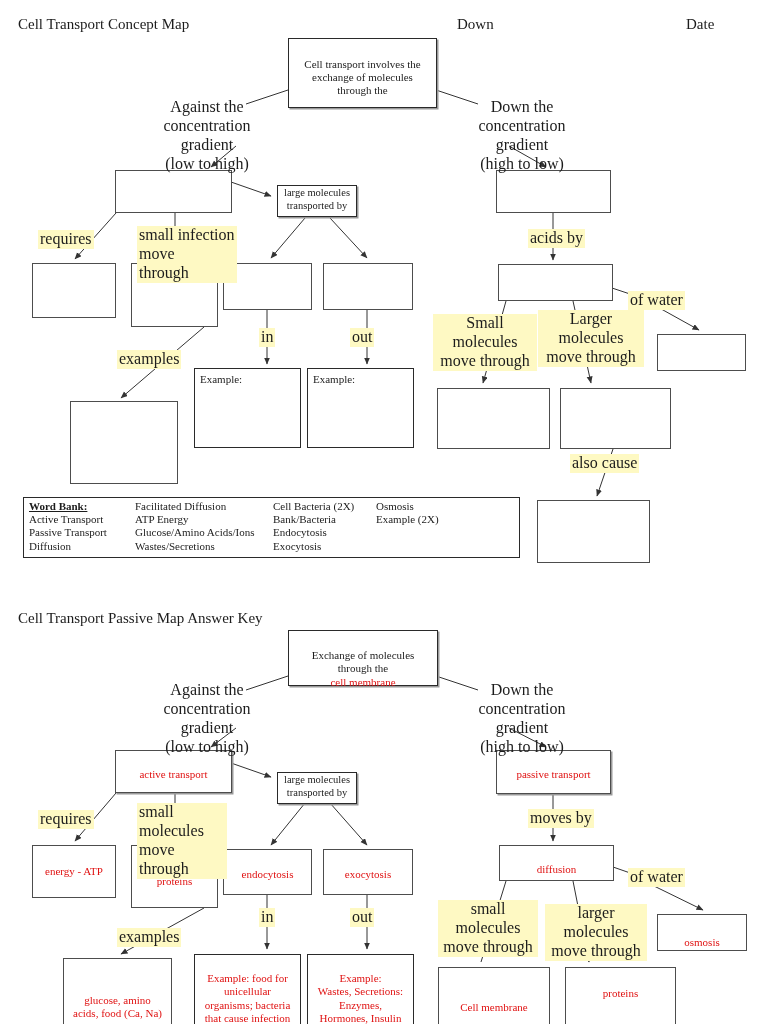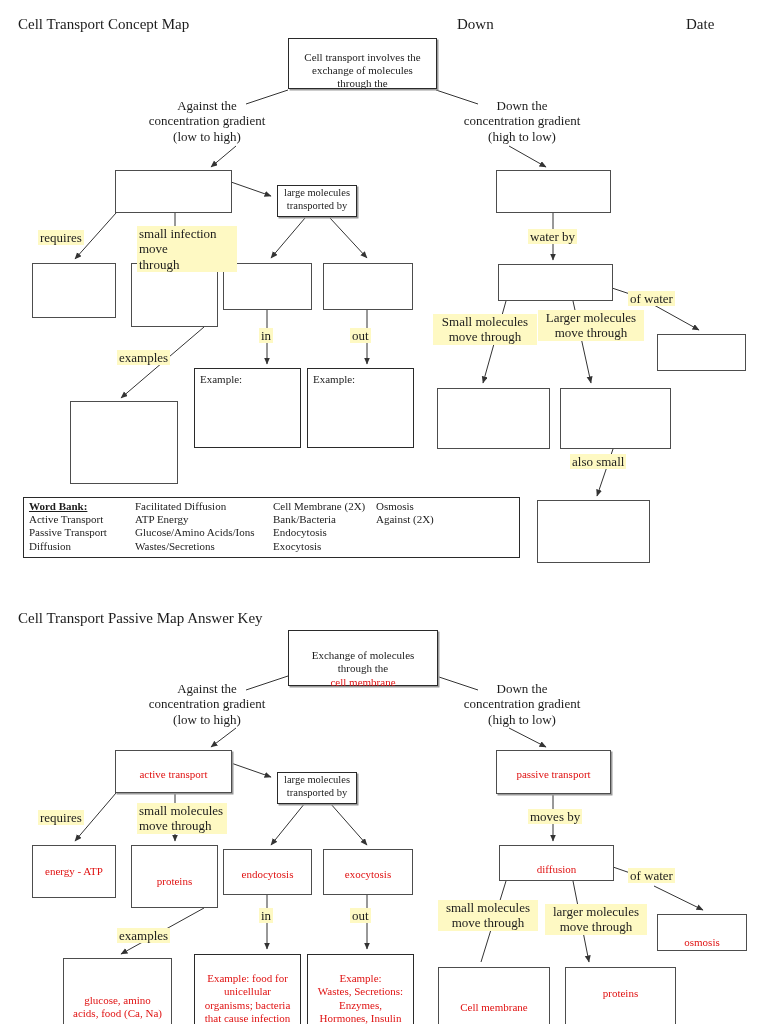--- a/index.html
+++ b/index.html
@@ -4,21 +4,21 @@
 <style>
   html,body{margin:0;padding:0;background:#fff;}
   .page{position:relative;width:768px;height:1024px;background:#ffffff;overflow:hidden;
         font-family:"Liberation Serif","DejaVu Serif",serif;color:#1c1c1c;}
   svg.wires{position:absolute;left:0;top:0;z-index:1;}
   .box{position:absolute;z-index:2;background:#fff;border:1px solid #4d4d4d;box-sizing:border-box;
        font-size:11px;line-height:1.2;white-space:pre-line;}
   .box.sh{box-shadow:1.5px 1.5px 0 #9a9a9a;}
   .box.dark{border-color:#2a2a2a;}
   .box.ctr{text-align:center;}
-  .lbl{position:absolute;z-index:3;font-size:13px;line-height:1.18;white-space:pre-line;}
+  .lbl{position:absolute;z-index:3;font-size:16px;line-height:1.18;white-space:pre-line;}
   .lbl.ctr{text-align:center;}
   .lbl.onln{background:#fef9c3;padding:0 2px;}
   .red{color:#e01212;margin-top:28px;}
   .hdr{position:absolute;z-index:3;font-weight:normal;font-size:15px;}
   .wb-col{position:absolute;z-index:3;font-size:11px;line-height:1.2;}
   .wb-col div{height:13.2px;}
   .wb-title{font-weight:bold;text-decoration:underline;}
 </style>
 </head>
 <body>
@@ -69,21 +69,21 @@
       <line x1="573" y1="881" x2="589" y2="962" marker-end="url(#ah)"></line>
       <line x1="613" y1="867" x2="636" y2="875"></line>
       <line x1="654" y1="886" x2="703" y2="910" marker-end="url(#ah)"></line>
     </g>
   </svg>
 
   <div class="hdr" style="left:18px;top:16px;">Cell Transport Concept Map</div>
   <div class="hdr" style="left:457px;top:16px;">Down</div>
   <div class="hdr" style="left:686px;top:16px;">Date</div>
 
-  <div class="box sh dark ctr" style="left:288px;top:38px;width:149px;height:51px;padding-top:12px;">Cell transport involves the
+  <div class="box sh dark ctr" style="left:288px;top:38px;width:149px;height:70px;padding-top:19px;">Cell transport involves the
 exchange of molecules
 through the</div>
 
   <div class="lbl ctr" style="left:147px;top:98px;width:120px;">Against the
 concentration gradient
 (low to high)</div>
   <div class="lbl ctr" style="left:462px;top:98px;width:120px;">Down the
 concentration gradient
 (high to low)</div>
 
@@ -102,58 +102,58 @@
 
   <div class="lbl onln" style="left:259px;top:328px;">in</div>
   <div class="lbl onln" style="left:350px;top:328px;">out</div>
   <div class="lbl onln" style="left:117px;top:350px;">examples</div>
 
   <div class="box" style="left:70px;top:401px;width:108px;height:83px;"></div>
   <div class="box dark" style="left:194px;top:368px;width:107px;height:80px;padding:4px 0 0 5px;">Example:</div>
   <div class="box dark" style="left:307px;top:368px;width:107px;height:80px;padding:4px 0 0 5px;">Example:</div>
 
   <div class="box" style="left:496px;top:170px;width:115px;height:43px;"></div>
-  <div class="lbl onln" style="left:528px;top:229px;">water by</div>
+  <div class="lbl onln" style="left:528px;top:229px;">acids by</div>
   <div class="box" style="left:498px;top:264px;width:115px;height:37px;"></div>
 
   <div class="lbl ctr onln" style="left:433px;top:314px;width:100px;">Small molecules
 move through</div>
   <div class="lbl ctr onln" style="left:538px;top:310px;width:102px;">Larger molecules
 move through</div>
   <div class="lbl onln" style="left:628px;top:291px;">of water</div>
 
   <div class="box" style="left:657px;top:334px;width:89px;height:37px;"></div>
   <div class="box" style="left:437px;top:388px;width:113px;height:61px;"></div>
   <div class="box" style="left:560px;top:388px;width:111px;height:61px;"></div>
 
-  <div class="lbl onln" style="left:570px;top:454px;">also small</div>
+  <div class="lbl onln" style="left:570px;top:454px;">also cause</div>
   <div class="box" style="left:537px;top:500px;width:113px;height:63px;"></div>
 
   <div class="box dark" style="left:23px;top:497px;width:497px;height:61px;"></div>
   <div class="wb-col" style="left:135px;top:500px;">
     <div>Facilitated Diffusion</div>
     <div>ATP Energy</div>
     <div>Glucose/Amino Acids/Ions</div>
     <div>Wastes/Secretions</div>
   </div>
   <div class="wb-col" style="left:29px;top:500px;">
     <div class="wb-title">Word Bank:</div>
     <div>Active Transport</div>
     <div>Passive Transport</div>
     <div>Diffusion</div>
   </div>
   <div class="wb-col" style="left:273px;top:500px;">
-    <div>Cell Membrane (2X)</div>
+    <div>Cell Bacteria (2X)</div>
     <div>Bank/Bacteria</div>
     <div>Endocytosis</div>
     <div>Exocytosis</div>
   </div>
   <div class="wb-col" style="left:376px;top:500px;">
     <div>Osmosis</div>
-    <div>Against (2X)</div>
+    <div>Example (2X)</div>
   </div>
 
   <div class="hdr" style="left:18px;top:610px;">Cell Transport Passive Map Answer Key</div>
 
   <div class="box sh dark ctr" style="left:288px;top:630px;width:150px;height:56px;padding-top:5px;">
     <span>Exchange of molecules
 through the</span>
     <span class="red">cell membrane</span>
   </div>
 

